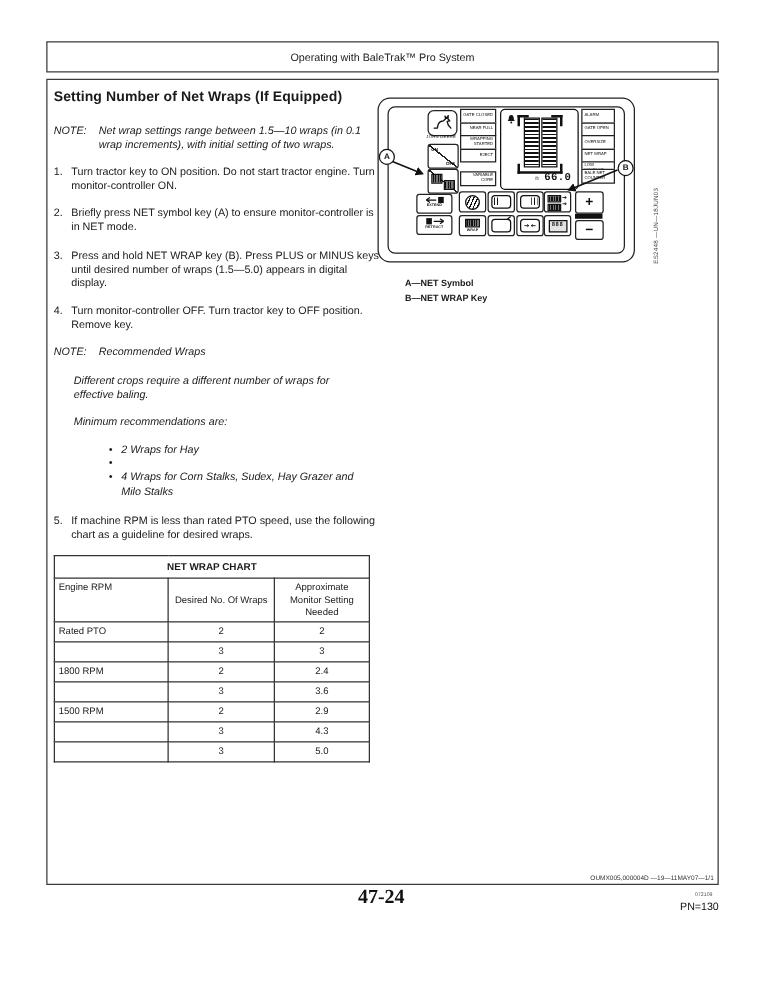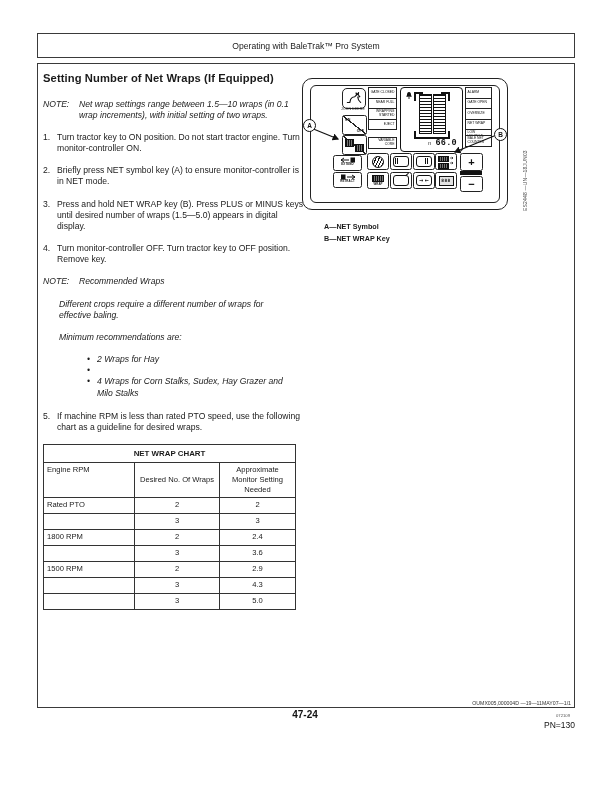--- a/index.html
+++ b/index.html
@@ -62,21 +62,21 @@
   .vstripes{background:repeating-linear-gradient(90deg,#111 0 0.9px,transparent 0.9px 2.4px);}
   .ksmall{font-size:2.9px;letter-spacing:0.1px;text-align:center;line-height:1;}
   .circ{position:absolute;width:11px;height:11px;border:1.2px solid #111;border-radius:50%;
         background:#fff;display:flex;align-items:center;justify-content:center;
         font-size:6.5px;font-weight:bold;z-index:5;}
   .fig-legend{left:324px;top:221px;font-size:7.2px;font-weight:bold;line-height:1.6;color:#1a1a1a;}
   .side-caption{left:522px;top:211px;width:92px;font-size:5px;color:#444;
         transform:rotate(-90deg);transform-origin:left top;letter-spacing:0.2px;}
   
   .doc-ref{position:absolute;right:3px;bottom:1px;font-size:5.2px;color:#333;}
-  .page-num{left:37px;top:709px;width:536px;text-align:center;font-size:10px;font-weight:bold;}
+  .page-num{left:37px;top:709px;width:536px;text-align:center;font-size:16px;font-weight:bold;font-family:Liberation Serif, serif;}
   .print-code{right:42px;top:713px;font-size:4.2px;color:#555;position:absolute;left:auto;}
   .pn{right:37px;top:720px;font-size:8.5px;position:absolute;left:auto;}
   .disp-val{font-family:Liberation Mono, monospace;font-weight:bold;font-size:8.5px;letter-spacing:0.3px;text-align:right;}
   .disp-n{font-size:5px;}
 </style>
 </head>
 <body>
 
 <div class="abs header-band">
   <span>Operating with BaleTrak™ Pro System</span>

